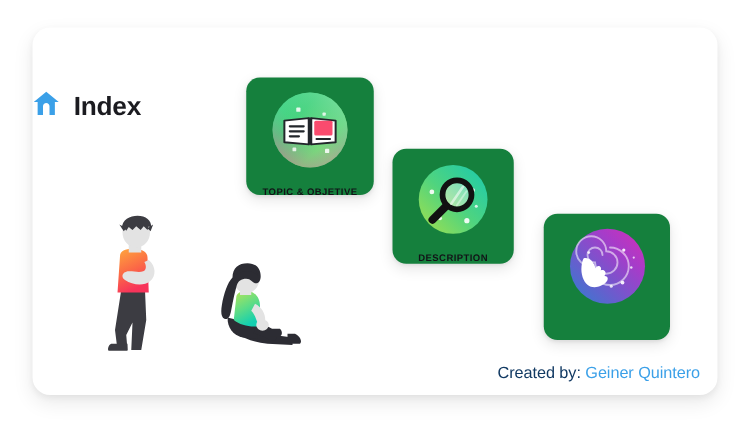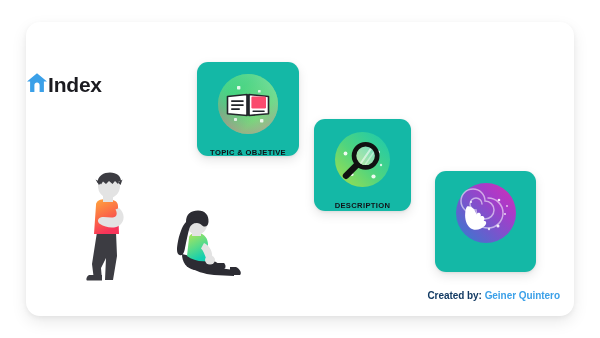--- a/index.html
+++ b/index.html
@@ -29,33 +29,34 @@
                 0 2px 5px rgba(0,0,0,0.05);
   }
 
   
   #index-heading {
     position: absolute;
     left: 26px;
     top: 72px;
     display: flex;
     align-items: flex-end;
+    gap: 11px;
   }
   #index-heading .home-ico { display: block; }
   #index-title {
     font-size: 21px;
     font-weight: bold;
     color: #1b1b20;
     letter-spacing: -0.2px;
   }
 
   
   .tile {
     position: absolute;
-    background: #14b8a6;
+    background: #15803d;
     border-radius: 11px;
     box-shadow: 0 4px 11px rgba(0,0,0,0.10),
                 0 1px 3px rgba(0,0,0,0.07);
     display: flex;
     flex-direction: column;
     align-items: center;
     justify-content: flex-start;
   }
   .tile .badge { display: block; }
   .tile .tile-label {
@@ -96,22 +97,22 @@
   #figure-seated {
     position: absolute;
     left: 164px; top: 210px;
   }
 
   
   #credit {
     position: absolute;
     right: 40px;
     top: 290px;
-    font-size: 10px;
-    font-weight: bold;
+    font-size: 13px;
+    font-weight: normal;
     letter-spacing: -0.05px;
     white-space: nowrap;
   }
   #credit-prefix { color: #123a63; }
   #credit-author { color: #3ba0e8; }
 </style>
 </head>
 <body>
 
 <div id="slide-card"></div>

